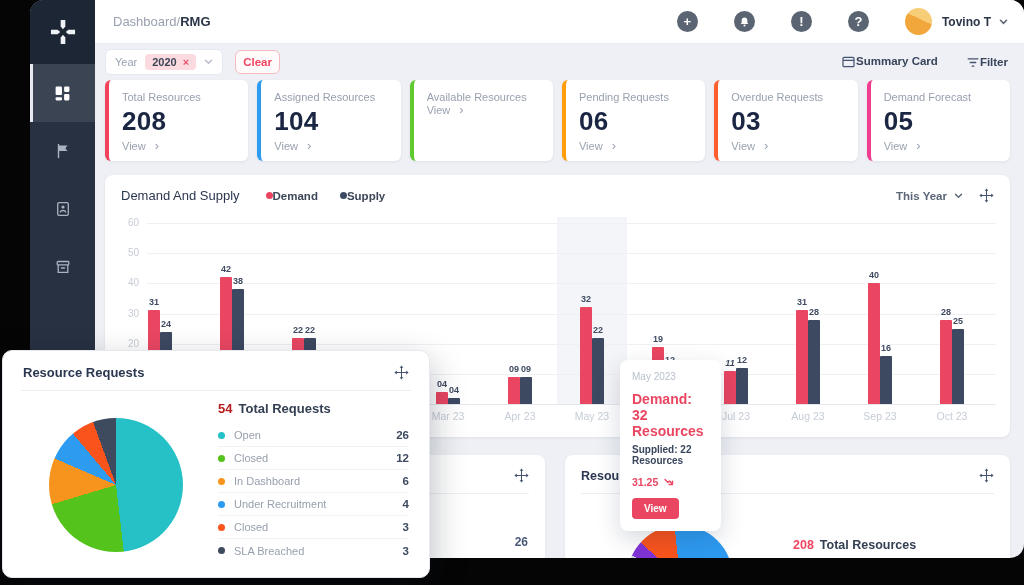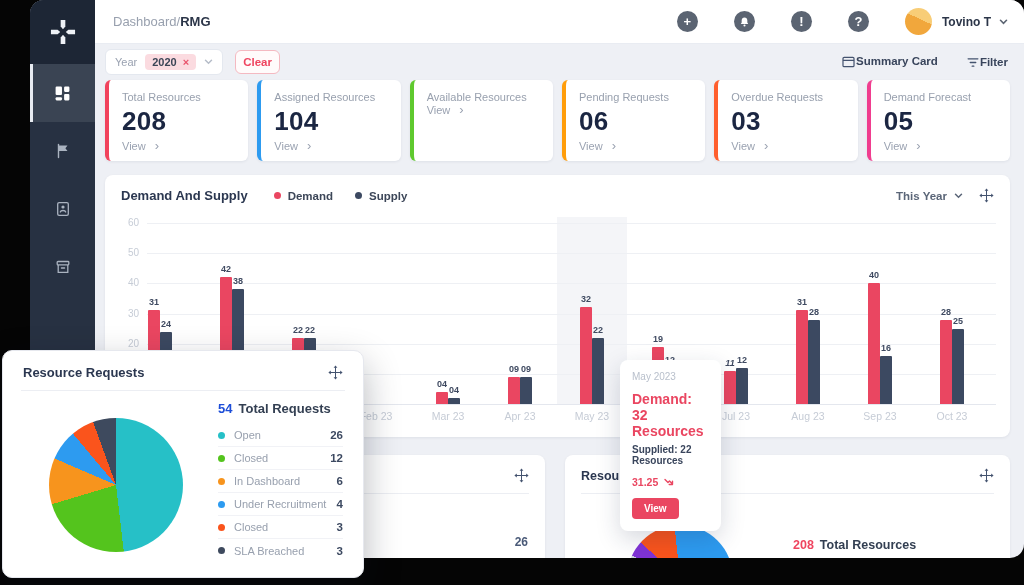--- a/index.html
+++ b/index.html
@@ -61,23 +61,23 @@
   #stat-row { position:absolute; left:75px; top:80px; width:905px; display:flex; gap:9px; }
   .stat-card { flex:1; background:#fff; border-radius:6px; border-left:4px solid #ccc; padding:11px 13px 9px; box-shadow:0 1px 3px rgba(20,30,60,.07); }
   .stat-label { font-size:11px; color:#98a0ae; }
   .stat-value { font-size:26px; font-weight:700; color:#1b2642; margin:3px 0 2px; letter-spacing:.3px; }
   .stat-view { font-size:11px; color:#9aa2b1; display:flex; align-items:center; gap:9px; cursor:pointer; }
   .stat-view .chev { font-size:13px; line-height:1; }
 
   
   #ds-card { position:absolute; left:75px; top:175px; width:905px; height:262px; background:#fff; border-radius:8px; box-shadow:0 1px 3px rgba(20,30,60,.07); }
   .ds-header { display:flex; align-items:center; padding:13px 16px 0; position:relative; z-index:5; }
-  #ds-title { font-size:13px; font-weight:700; color:#2b3750; }
+  #ds-title { font-size:13px; font-weight:400; color:#2b3750; }
   .ds-legend { display:flex; align-items:center; gap:22px; margin-left:26px; }
-  .legend-item { display:flex; align-items:center; gap:7px; font-size:11.5px; font-weight:600; color:#3c4658; }
+  .legend-item { display:flex; align-items:center; font-size:11.5px; font-weight:600; color:#3c4658; }
   .legend-dot { width:7px; height:7px; border-radius:50%; }
   .ds-right { margin-left:auto; display:flex; align-items:center; gap:16px; color:#5b6678; }
   #ds-range { font-size:11.5px; font-weight:600; display:flex; align-items:center; gap:7px; cursor:pointer; }
   .move-icon { color:#44536f; cursor:grab; }
   #ds-plot { position:absolute; inset:0; }
   .gridline { position:absolute; height:1px; background:#eef0f4; }
   .gridline.zero { background:#e4e7ee; }
   .tick-label { position:absolute; width:26px; text-align:right; font-size:10px; color:#c6ccd6; }
   .month-label { position:absolute; width:60px; text-align:center; font-size:10.5px; color:#c6ccd6; top:235px; }
   .bar { position:absolute; width:12px; border-radius:1px 1px 0 0; cursor:pointer; }
@@ -100,31 +100,31 @@
   .bc-title { font-size:12.5px; font-weight:700; color:#2b3750; }
   .bc-divider { height:1px; background:#eceef3; margin:0 16px; }
   #partial-value { position:absolute; right:17px; top:80px; font-size:12px; font-weight:700; color:#4a5a78; }
   #resources-pie { position:absolute; left:62px; top:70px; width:106px; height:106px; border-radius:50%; }
   #resources-total { position:absolute; left:228px; top:83px; font-size:12.5px; }
   #resources-total .tot-num { color:#ef4560; font-weight:700; }
   #resources-total .tot-lbl { color:#333f52; font-weight:600; margin-left:6px; }
 
   
   #rr-card {
-    position:absolute; left:2px; top:350px; width:362px; height:228px;
+    position:absolute; left:2px; top:350px; width:428px; height:228px;
     background:#fff; border:1px solid #e6e8ee; border-radius:10px;
     box-shadow:0 14px 36px rgba(10,15,30,.30); z-index:100;
   }
   .rr-header { display:flex; align-items:center; justify-content:space-between; padding:14px 20px 10px; }
   #rr-title { font-size:13px; font-weight:700; color:#2b3750; }
   .rr-divider { height:1px; background:#eceef3; margin:0 18px; }
   #rr-pie { position:absolute; left:46px; top:67px; width:134px; height:134px; border-radius:50%; }
   #rr-right { position:absolute; left:215px; right:20px; top:50px; }
   #rr-total { font-size:13px; margin-bottom:8px; }
-  #rr-total .tot-num { color:#1d4ed8; font-weight:700; }
+  #rr-total .tot-num { color:#b91c1c; font-weight:700; }
   #rr-total .tot-lbl { color:#333f52; font-weight:700; margin-left:6px; }
   .rr-row { display:flex; align-items:center; height:23px; border-bottom:1px solid #f1f2f6; }
   .rr-row:last-child { border-bottom:none; }
   .rr-dot { width:7px; height:7px; border-radius:50%; margin-right:9px; flex:none; }
   .rr-lbl { font-size:11px; color:#98a0ae; flex:1; }
   .rr-val { font-size:11.5px; font-weight:700; color:#3c4961; }
 </style>
 </head>
 <body>
 

